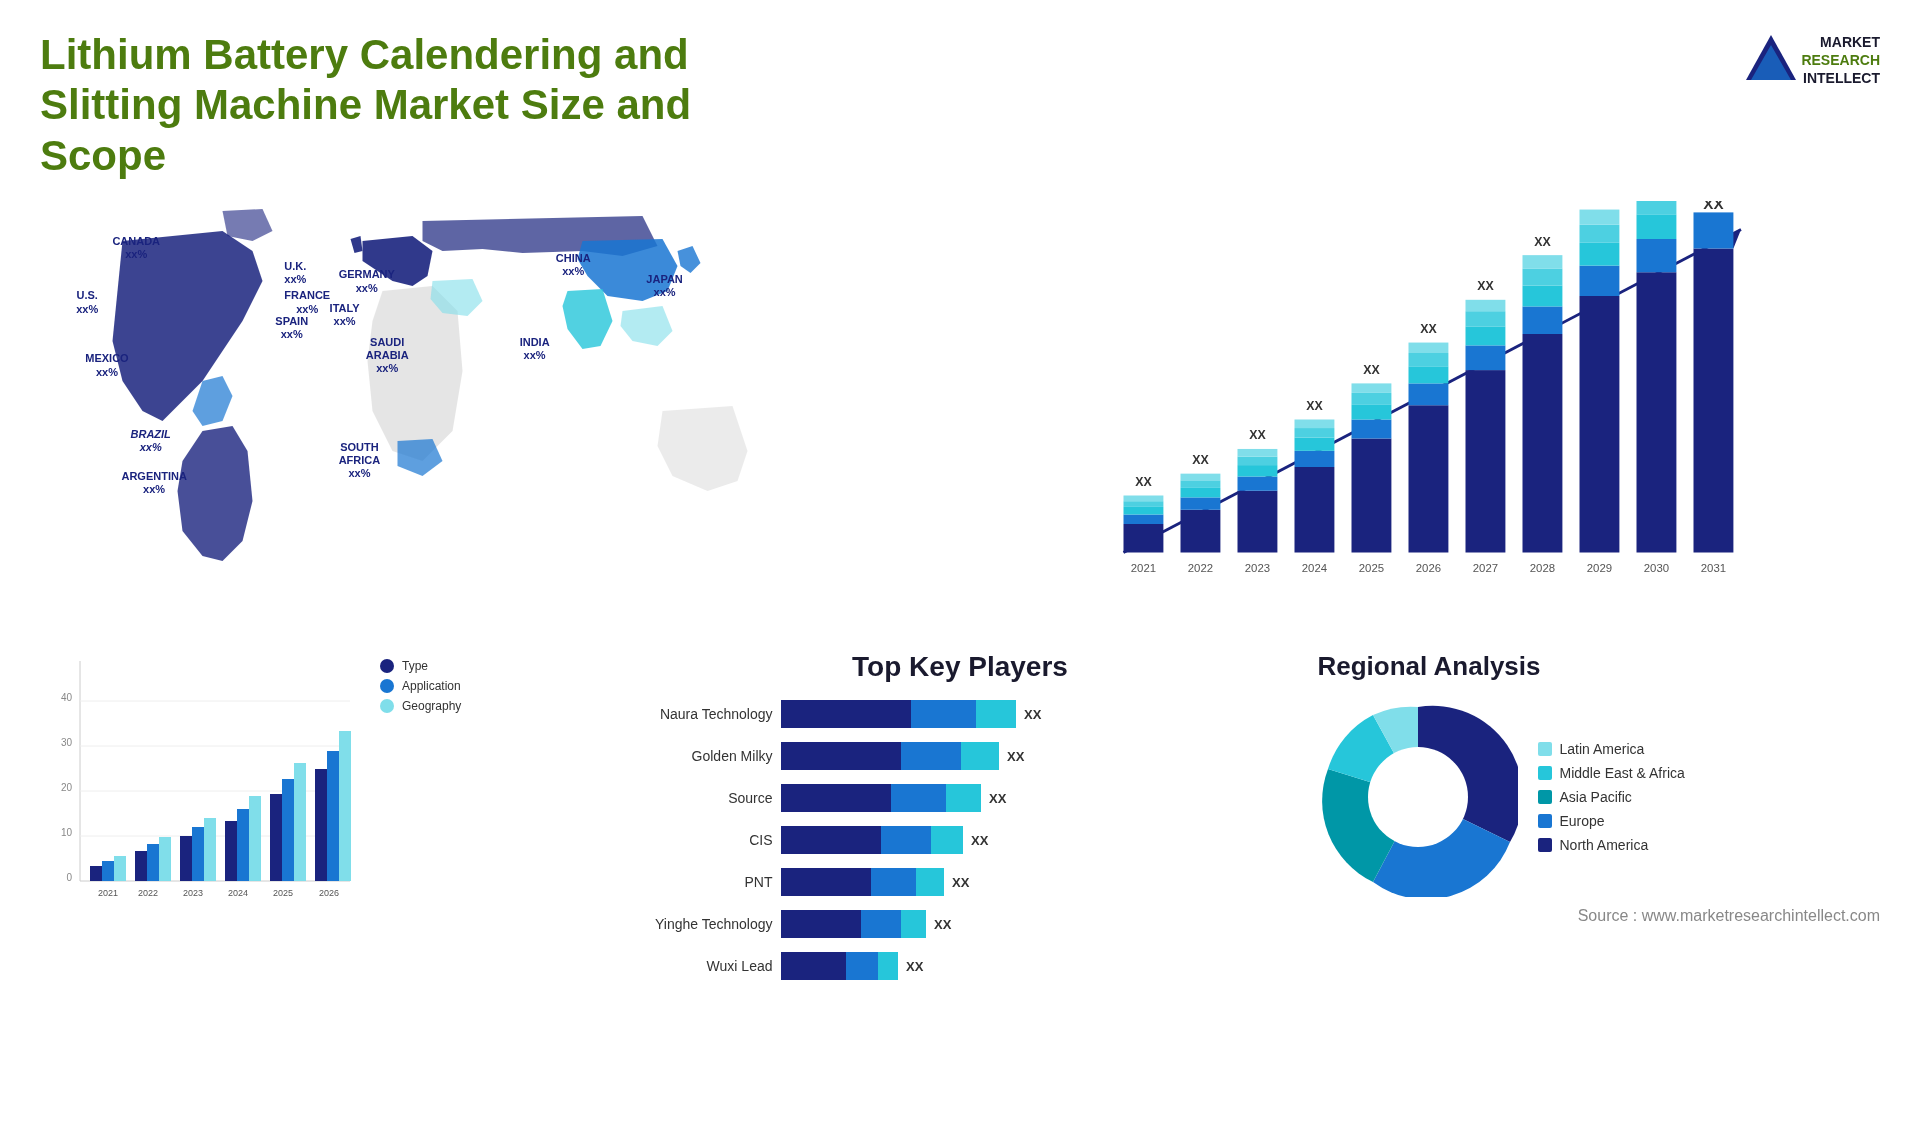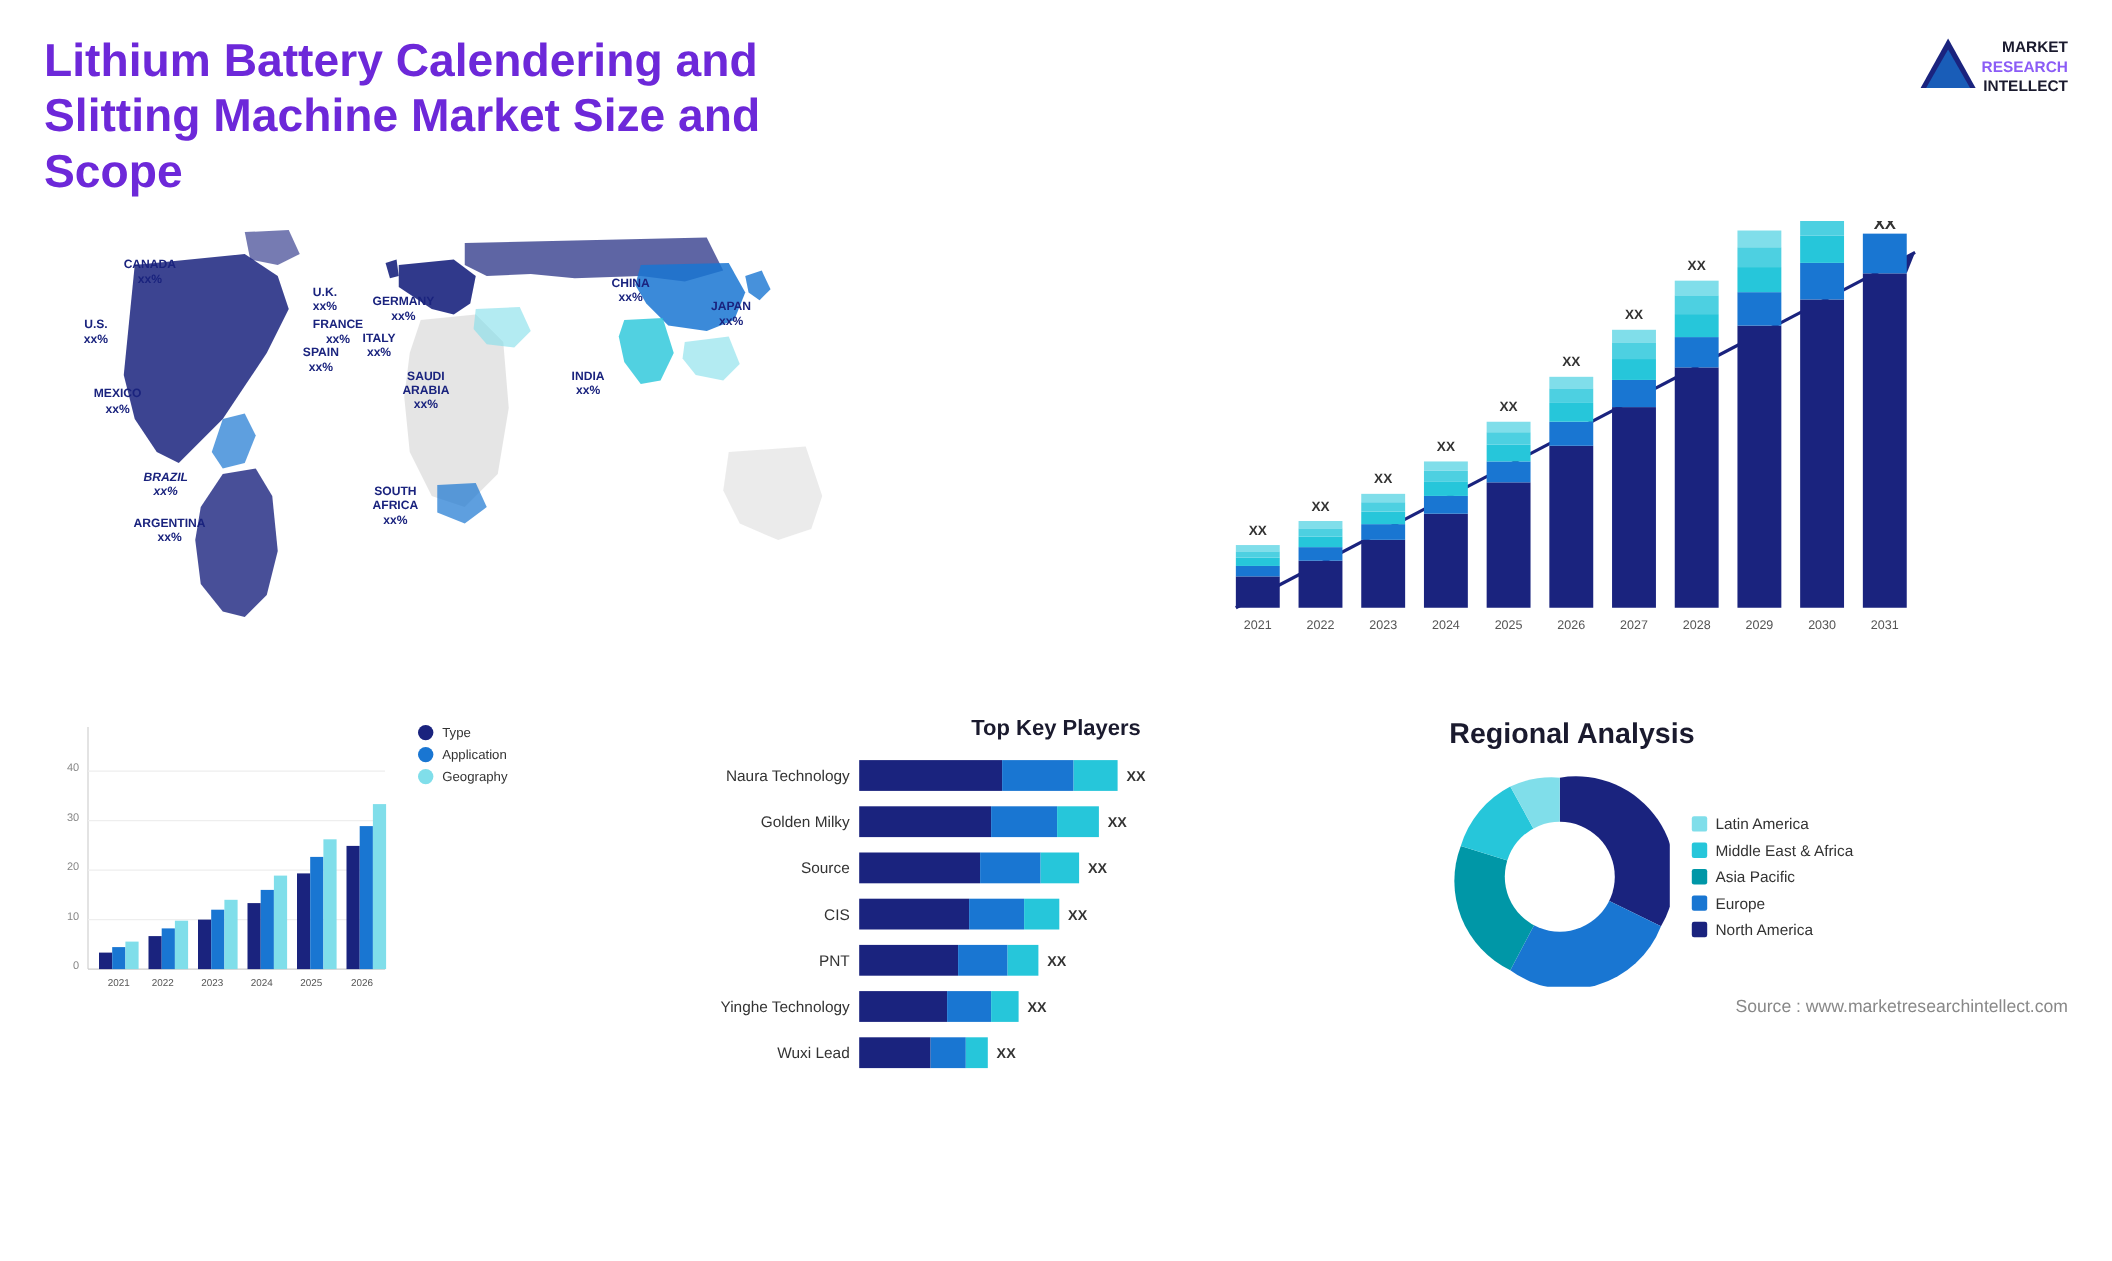--- a/index.html
+++ b/index.html
@@ -14,41 +14,41 @@
     
     .header {
       display: flex;
       justify-content: space-between;
       align-items: flex-start;
       margin-bottom: 20px;
     }
     .main-title {
       font-size: 42px;
       font-weight: 700;
-      color: #6d28d9;
+      color: #4d7c0f;
       max-width: 700px;
       line-height: 1.2;
     }
     .logo-area {
       display: flex;
       align-items: center;
     }
     .logo-icon {
       width: 60px;
       height: 60px;
     }
     .logo-text {
       font-size: 14px;
       font-weight: 700;
       color: #1a1a2e;
       line-height: 1.3;
       text-align: right;
     }
     .logo-text span {
-      color: #8b5cf6;
+      color: #4d7c0f;
     }
 
     
     .top-row {
       display: flex;
       gap: 30px;
       margin-bottom: 30px;
     }
     .map-section {
       flex: 1;
@@ -111,21 +111,21 @@
     }
     .legend-dot {
       width: 14px;
       height: 14px;
       border-radius: 50%;
       flex-shrink: 0;
     }
 
     
     .players-title {
-      font-size: 20px;
+      font-size: 28px;
       font-weight: 700;
       color: #1a1a2e;
       margin-bottom: 15px;
       text-align: center;
     }
     .player-row {
       display: flex;
       align-items: center;
       margin-bottom: 10px;
       gap: 8px;

